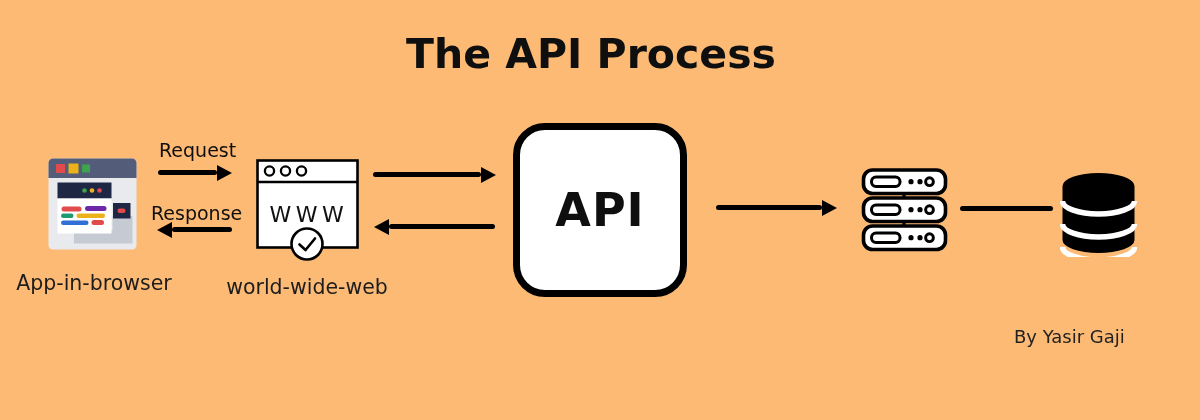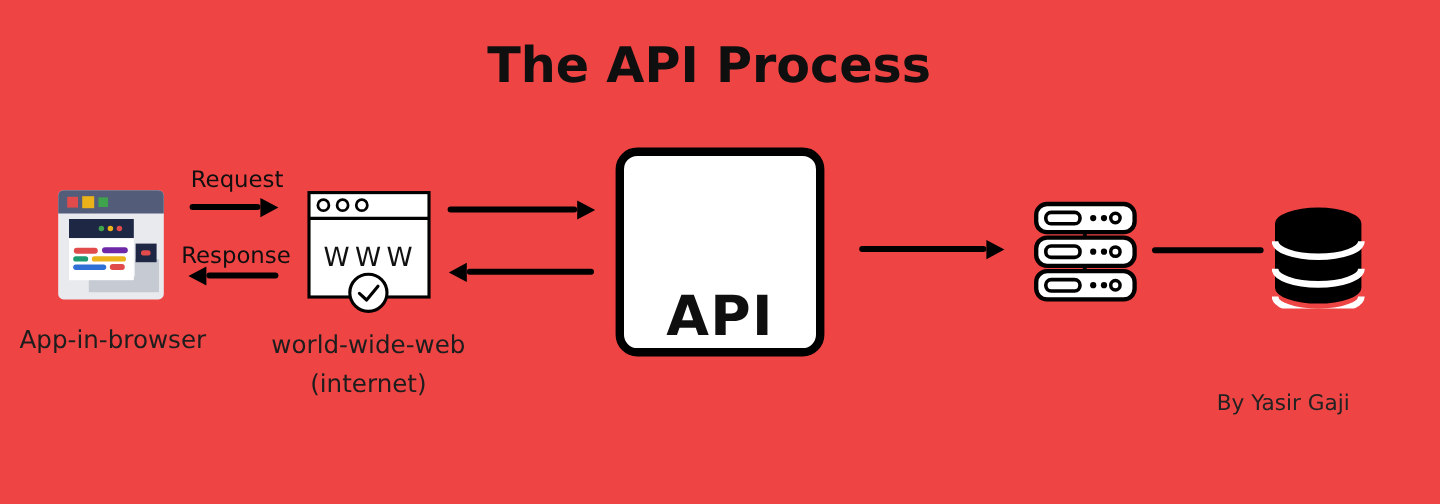--- a/index.html
+++ b/index.html
@@ -4,21 +4,21 @@
 <style>
   :root{
     --ink:#000000; --title_ink:#0f0f0f; --label_ink:#1d1d1d;
     --slate:#535d7a; --window_gray:#e9eaee; --navy:#1e2743;
     --red:#e14b4b; --gold:#ecb219; --green:#3fa34d; --teal:#1d9a70;
     --purple:#6d28a8; --blue:#2f6fd6; --panel_gray:#c5cad3;
   }
   *{margin:0;padding:0;box-sizing:border-box}
   html,body{background:#ffffff}
   body{font-family:"DejaVu Sans","Liberation Sans",sans-serif}
-  .canvas{position:relative;width:1200px;height:420px;background:#ef4444;overflow:hidden}
+  .canvas{position:relative;width:1200px;height:420px;background:#fdba74;overflow:hidden}
 
   .title{
     position:absolute;left:-9px;top:30px;width:1200px;text-align:center;
     font-size:41px;font-weight:800;letter-spacing:0px;color:var(--title_ink,#0f0f0f);
   }
 
   .nlabel{
     position:absolute;text-align:center;font-size:20.5px;line-height:24px;
     color:var(--label_ink,#1d1d1d);
   }
@@ -36,22 +36,22 @@
     border-left:15px solid var(--ink,#000);
   }
   .arrow.left::after{
     right:auto;left:-15px;border-left:none;
     border-right:15px solid var(--ink,#000);
   }
   .plain-line{position:absolute;height:5px;background:var(--ink,#000);border-radius:2.5px}
 
   .api-box{
     position:absolute;left:513px;top:123px;width:174px;height:174px;
-    border:7px solid var(--ink,#000);border-radius:18px;background:#fff;
-    display:flex;align-items:flex-end;justify-content:center;
+    border:7px solid var(--ink,#000);border-radius:32px;background:#fff;
+    display:flex;align-items:center;justify-content:center;
   }
   .api-box .api-text{
     font-size:46px;font-weight:800;letter-spacing:1px;color:var(--title_ink,#000);
   }
 
   .icon-svg{position:absolute;display:block}
 
   .credit{
     position:absolute;left:1014px;top:326px;font-size:18px;color:#222;
   }
@@ -97,21 +97,21 @@
     <line x1="2.5" y1="24" x2="102.5" y2="24" stroke="#000000" stroke-width="2.6"></line>
     <circle cx="14.5" cy="13" r="4.6" fill="none" stroke="#000000" stroke-width="2.3"></circle>
     <circle cx="30.5" cy="13" r="4.6" fill="none" stroke="#000000" stroke-width="2.3"></circle>
     <circle cx="46.5" cy="13" r="4.6" fill="none" stroke="#000000" stroke-width="2.3"></circle>
     <text x="54" y="64" text-anchor="middle" font-size="22" letter-spacing="4.5" fill="#111111">WWW</text>
     <g>
       <circle cx="52" cy="86" r="15.5" fill="#ffffff" stroke="#000000" stroke-width="2.6"></circle>
       <polyline points="44.5,86.5 50.5,92 60,80.5" fill="none" stroke="#000000" stroke-width="2.6" stroke-linecap="round" stroke-linejoin="round"></polyline>
     </g>
   </svg>
-  <div class="nlabel two-line" style="left:207px;top:271px;width:200px"><span>world-wide-web</span><br><span>(internet)</span></div>
+  <div class="nlabel two-line" style="left:207px;top:271px;width:200px"><span>world-wide-web</span><br></div>
 
   <div class="arrow" style="left:373px;top:172px;width:108px"></div>
   <div class="arrow left" style="left:389px;top:224px;width:106px"></div>
 
   <div class="api-box">
     <span class="api-text">API</span>
   </div>
 
   <div class="arrow" style="left:716px;top:205px;width:106px"></div>
 

